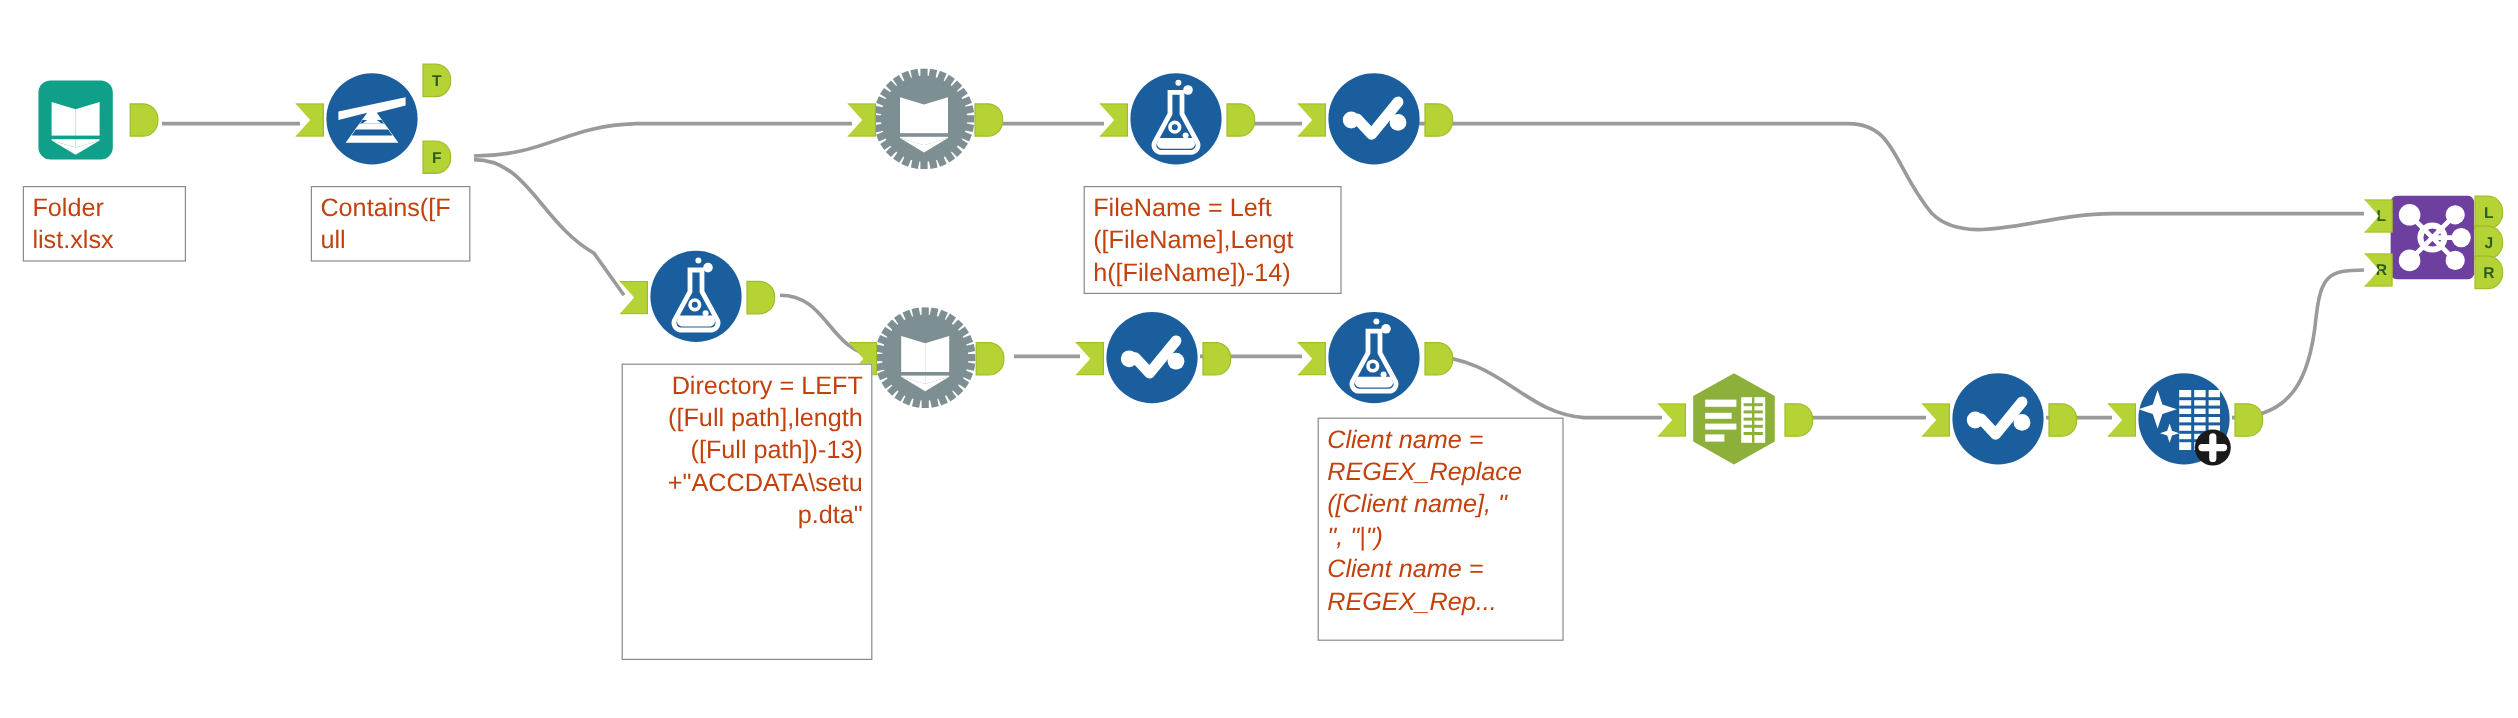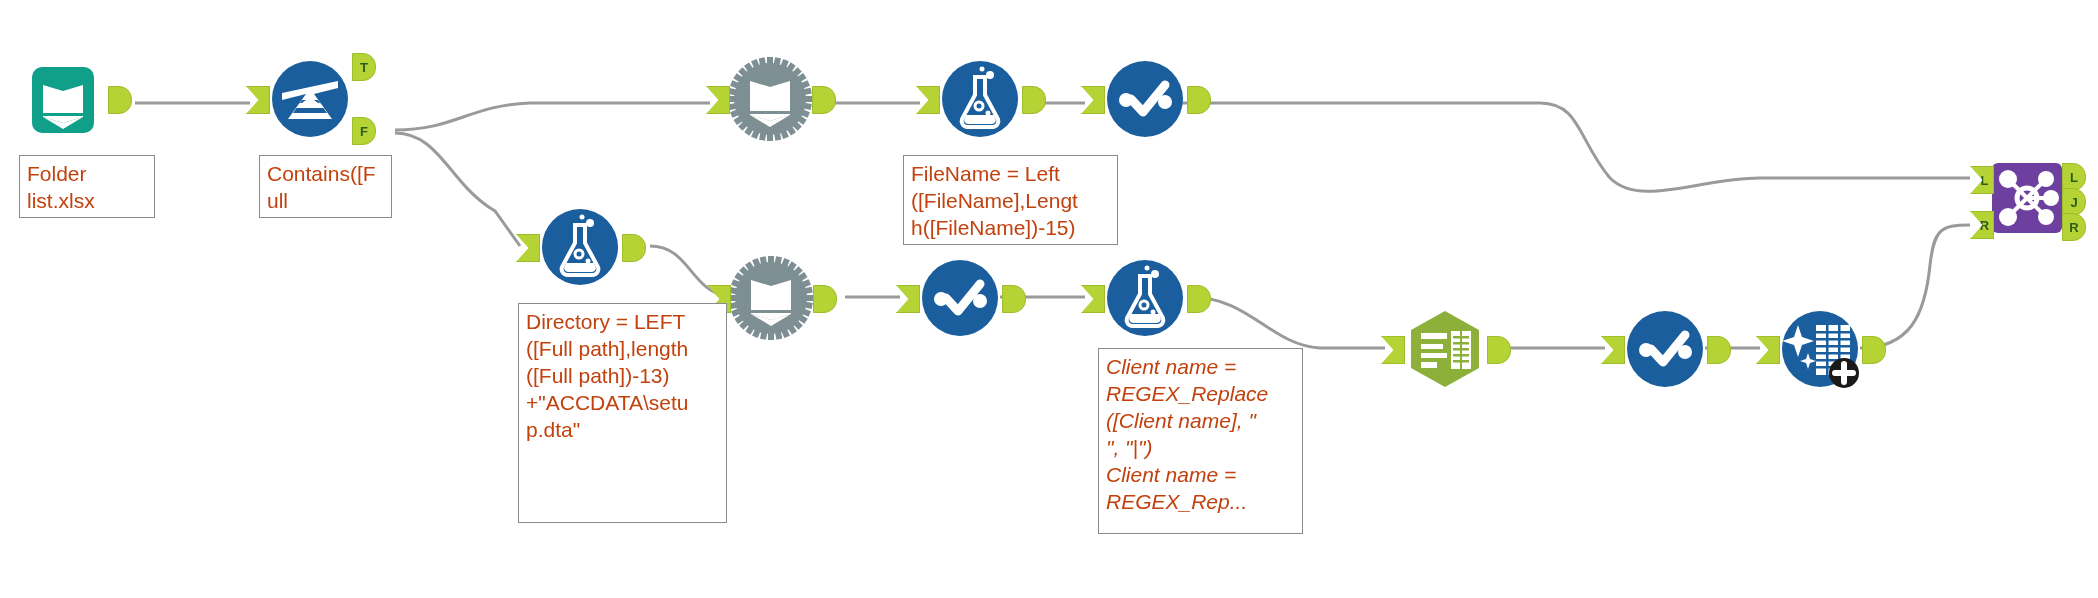--- a/index.html
+++ b/index.html
@@ -444,23 +444,23 @@
   </div>
 
   <div class="note" style="left:19px; top:155px; width:136px; height:63px;">Folder list.xlsx
 Query=`dirlist$`</div>
 
   <div class="note" style="left:259px; top:155px; width:133px; height:63px;">Contains([Full
 setu],"archive")</div>
 
   <div class="note" style="left:903px; top:155px; width:215px; height:90px;">FileName = Left
 ([FileName],Lengt
-h([FileName])-15)</div>
-
-  <div class="note" style="left:518px; top:303px; width:209px; height:220px;">Directory = LEFT
+h([FileName])-14)</div>
+
+  <div class="note" style="left:518px; top:303px; width:209px; height:247px;text-align:right;">Directory = LEFT
 ([Full path],length
 ([Full path])-13)
 +"ACCDATA\setu
 p.dta"</div>
 
   <div class="note" style="left:1098px; top:348px; width:205px; height:186px;font-style:italic;">Client name =
 REGEX_Replace
 ([Client name], "
 ", "|")
 Client name =

